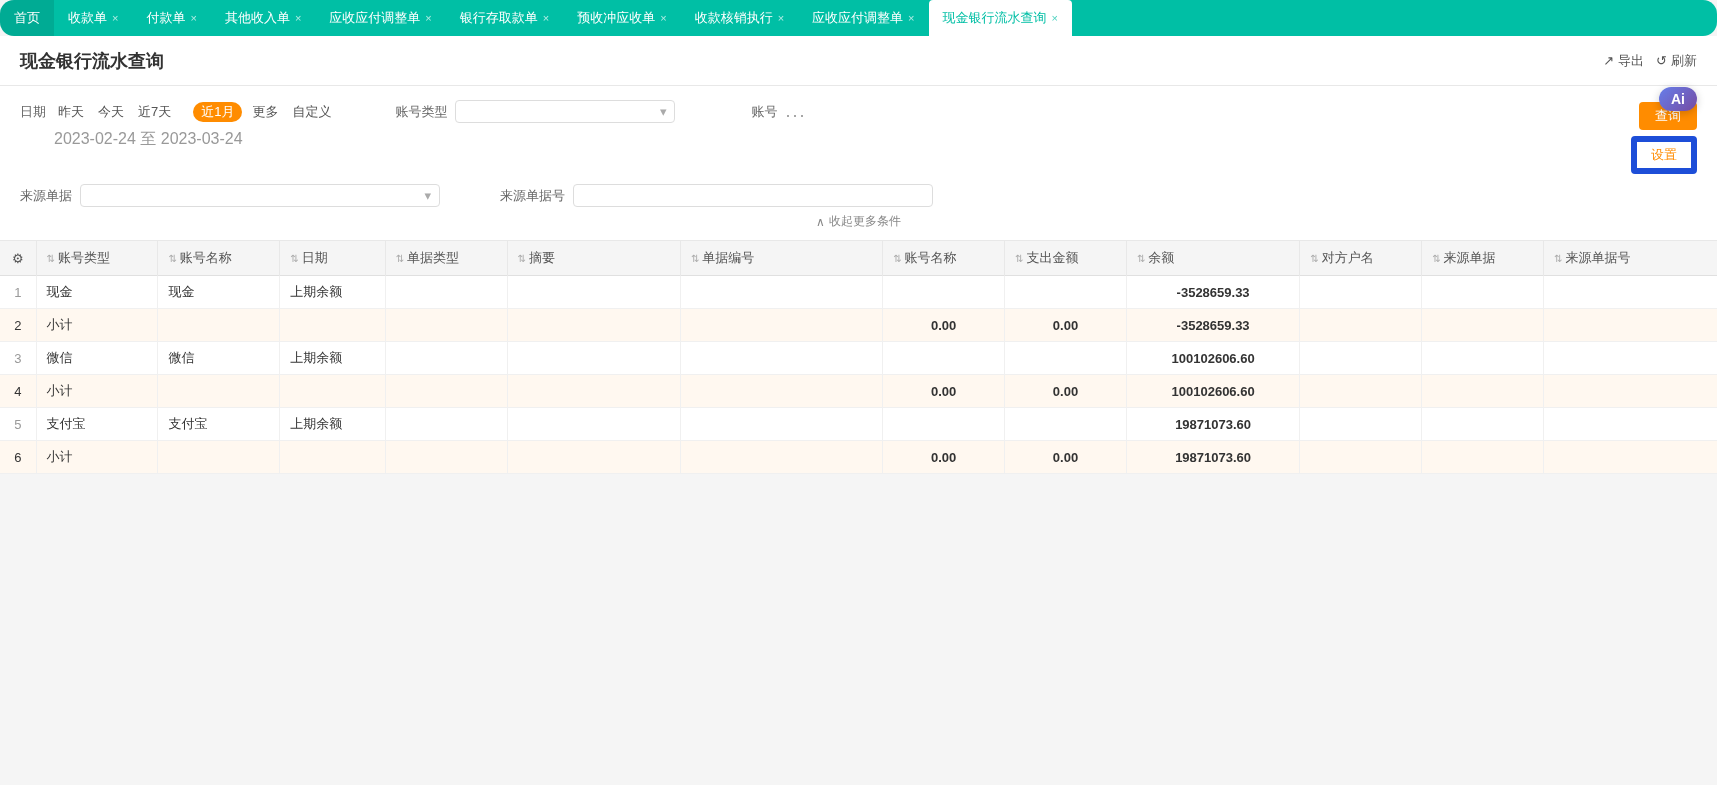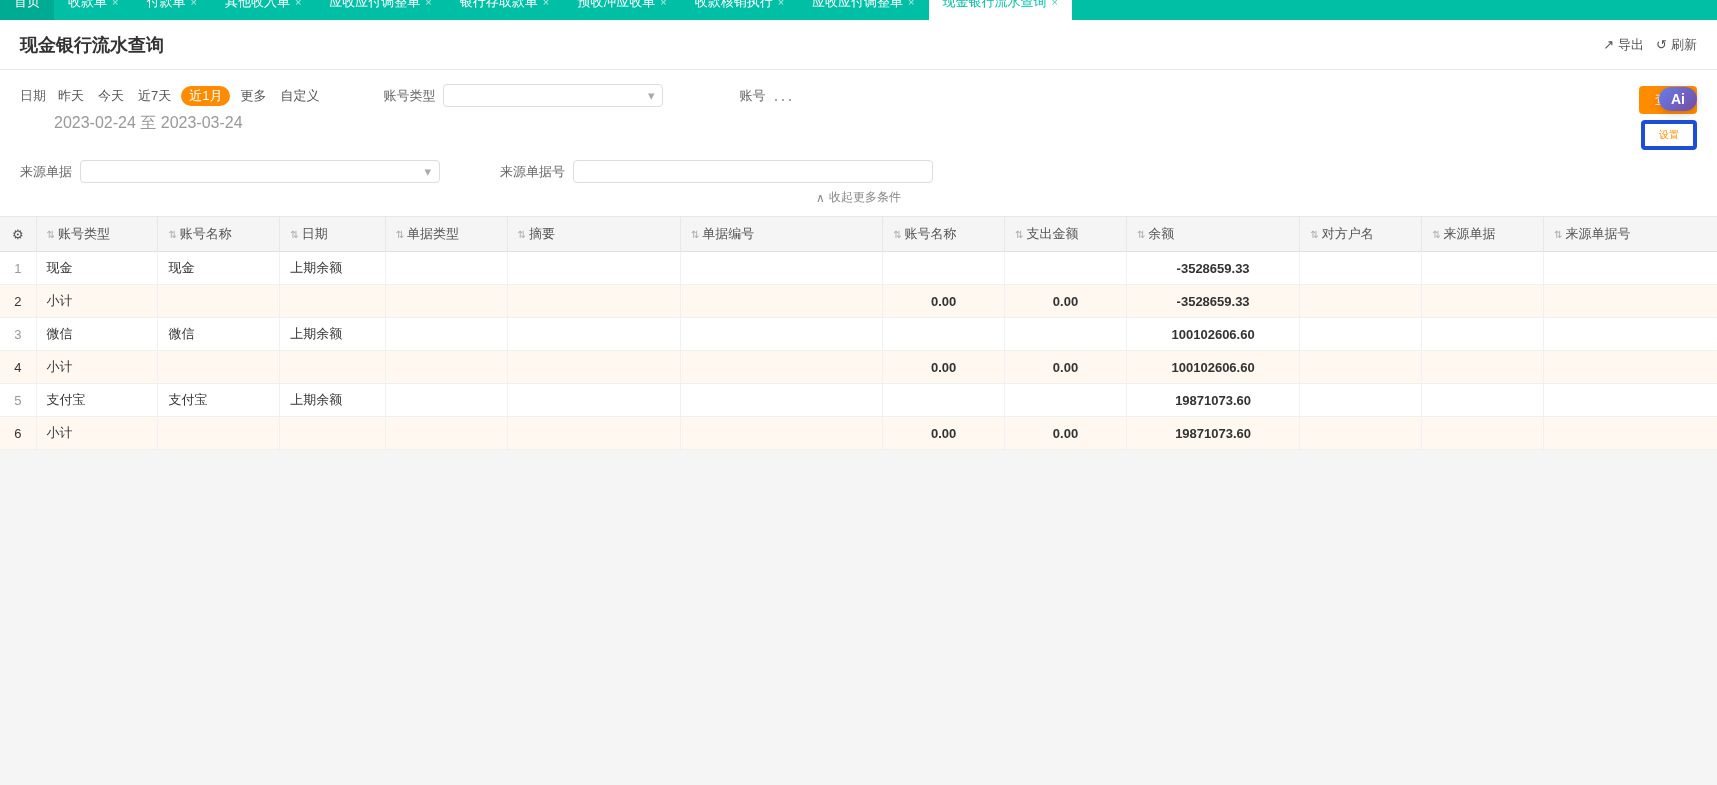--- a/index.html
+++ b/index.html
@@ -2,24 +2,25 @@
 <html><head>
   <meta charset="utf-8">
   <style>
     * { box-sizing: border-box; margin: 0; padding: 0; }
     body { font-family: 'Microsoft YaHei', Arial, sans-serif; font-size: 13px; background: #f5f5f5; color: #333; }
 
     
     .top-nav {
       background: #00bfa5;
       display: flex;
-      align-items: flex-end;
-      height: 20px;
+      align-items: center;
+      height: 36px;
       padding: 0 0;
       overflow: hidden;
+      border-radius: 14px;
     }
     .top-nav .nav-item {
       color: #fff;
       padding: 0 14px;
       height: 36px;
       display: flex;
       align-items: center;
       cursor: pointer;
       white-space: nowrap;
       font-size: 13px;
@@ -100,20 +101,21 @@
       color: #555;
       cursor: pointer;
       font-size: 13px;
       padding: 1px 4px;
     }
     .date-shortcut.active {
       background: #ff8c00;
       color: #fff;
       border-radius: 10px;
       padding: 1px 8px;
+      margin-left: 12px;
     }
     .date-range-text {
       color: #999;
       font-size: 16px;
       margin-left: 4px;
     }
     .filter-select {
       display: flex;
       align-items: center;
       border: 1px solid #ddd;
@@ -154,25 +156,25 @@
       color: #fff;
       border: none;
       border-radius: 4px;
       padding: 5px 16px;
       cursor: pointer;
       font-size: 13px;
     }
     .btn-settings {
       background: #fff;
       color: #ff8c00;
-      border: 4px solid #1d4ed8;
+      border: 6px solid #1d4ed8;
       border-radius: 4px;
       padding: 4px 14px;
       cursor: pointer;
-      font-size: 10px;
+      font-size: 13px;
     }
 
     
     .table-container {
       background: #fff;
       margin: 0;
       overflow: auto;
     }
     table {
       width: 100%;

